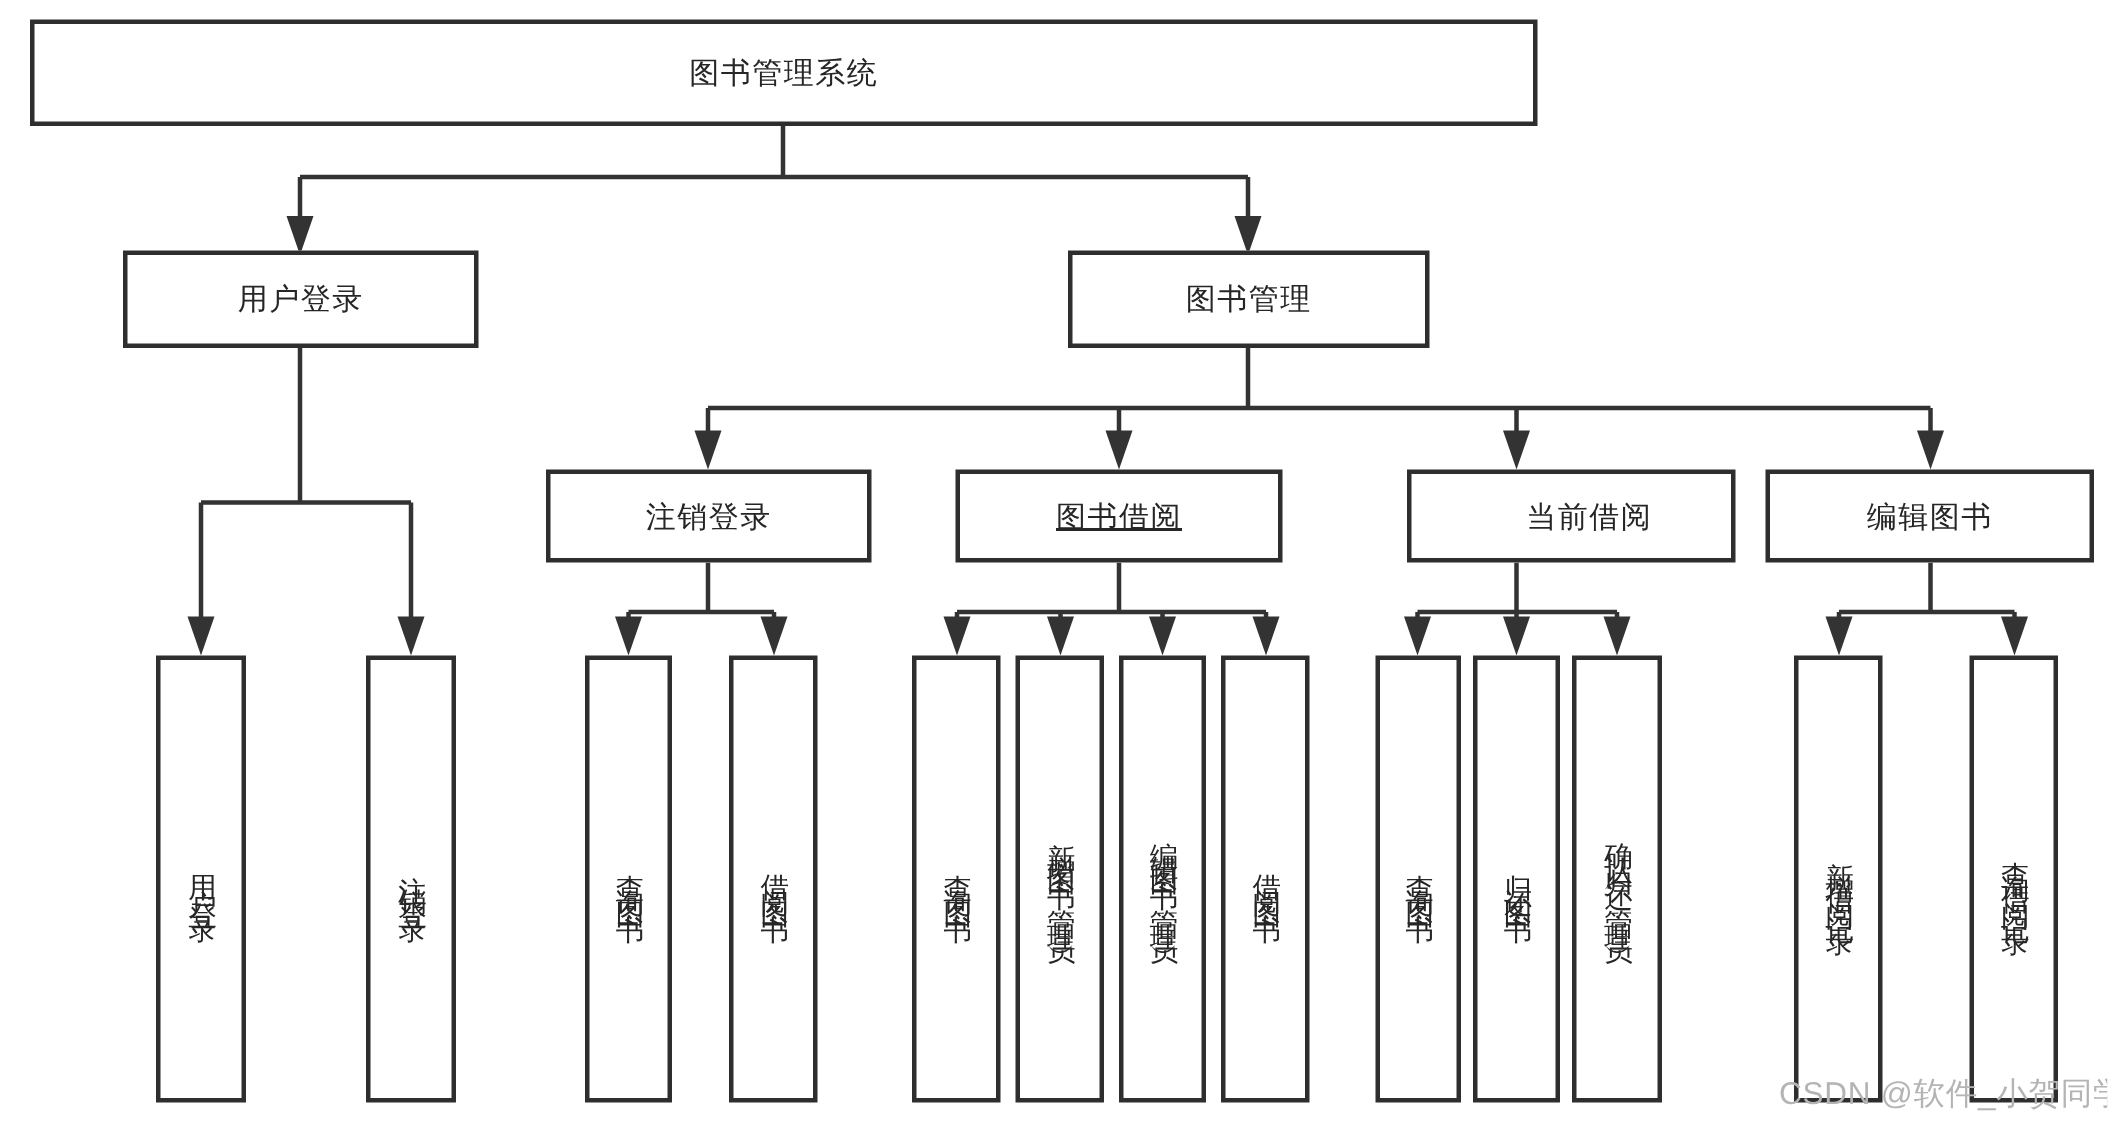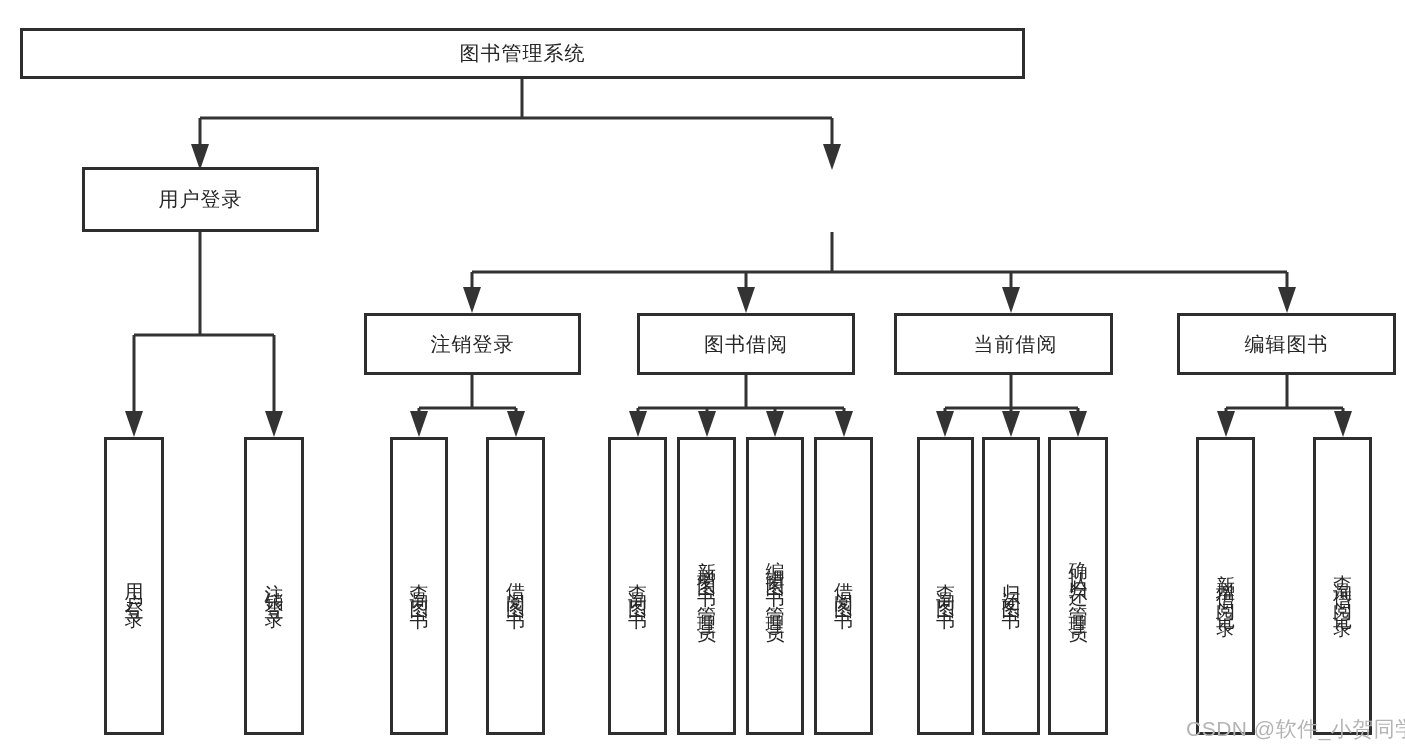--- a/index.html
+++ b/index.html
@@ -83,27 +83,28 @@
       <polygon points="766,411 784,411 775,437"></polygon>
       <polygon points="835,411 853,411 844,437"></polygon>
       <polygon points="936,411 954,411 945,437"></polygon>
       <polygon points="1002,411 1020,411 1011,437"></polygon>
       <polygon points="1069,411 1087,411 1078,437"></polygon>
       <polygon points="1217,411 1235,411 1226,437"></polygon>
       <polygon points="1334,411 1352,411 1343,437"></polygon>
     </g>
   </svg>
 
-  <div class="node" style="left:20px; top:13px; width:1005px; height:51px;margin-top:15px;">图书管理系统</div>
+  <div class="node" style="left:20px; top:13px; width:1005px; height:71px;">图书管理系统</div>
 
   <div class="node" style="left:82px; top:167px; width:237px; height:65px;">用户登录</div>
+  <div class="node" style="left:712px; top:167px; width:241px; height:65px;">图书管理</div>
 
   <div class="node" style="left:364px; top:313px; width:217px; height:62px;">注销登录</div>
-  <div class="node" style="left:637px; top:313px; width:218px; height:62px;">图书借阅</div>
-  <div class="node" style="left:894px; top:313px; width:219px; height:62px;padding-left:24px;">当前借阅</div>
+  <div class="node" style="left:637px; top:313px; width:218px; height:62px;text-decoration:underline;">图书借阅</div>
+  <div class="node" style="left:938px; top:313px; width:219px; height:62px;padding-left:24px;">当前借阅</div>
   <div class="node" style="left:1177px; top:313px; width:219px; height:62px;">编辑图书</div>
 
   <div class="node leaf" style="left:104px; top:437px; width:60px; height:298px;">用户登录</div>
   <div class="node leaf" style="left:244px; top:437px; width:60px; height:298px;">注销登录</div>
 
   <div class="node leaf" style="left:390px; top:437px; width:58px; height:298px;">查询图书</div>
   <div class="node leaf" style="left:486px; top:437px; width:59px; height:298px;">借阅图书</div>
 
   <div class="node leaf" style="left:608px; top:437px; width:59px; height:298px;">查询图书</div>
   <div class="node leaf" style="left:677px; top:437px; width:59px; height:298px;">新增图书（管理员）</div>

